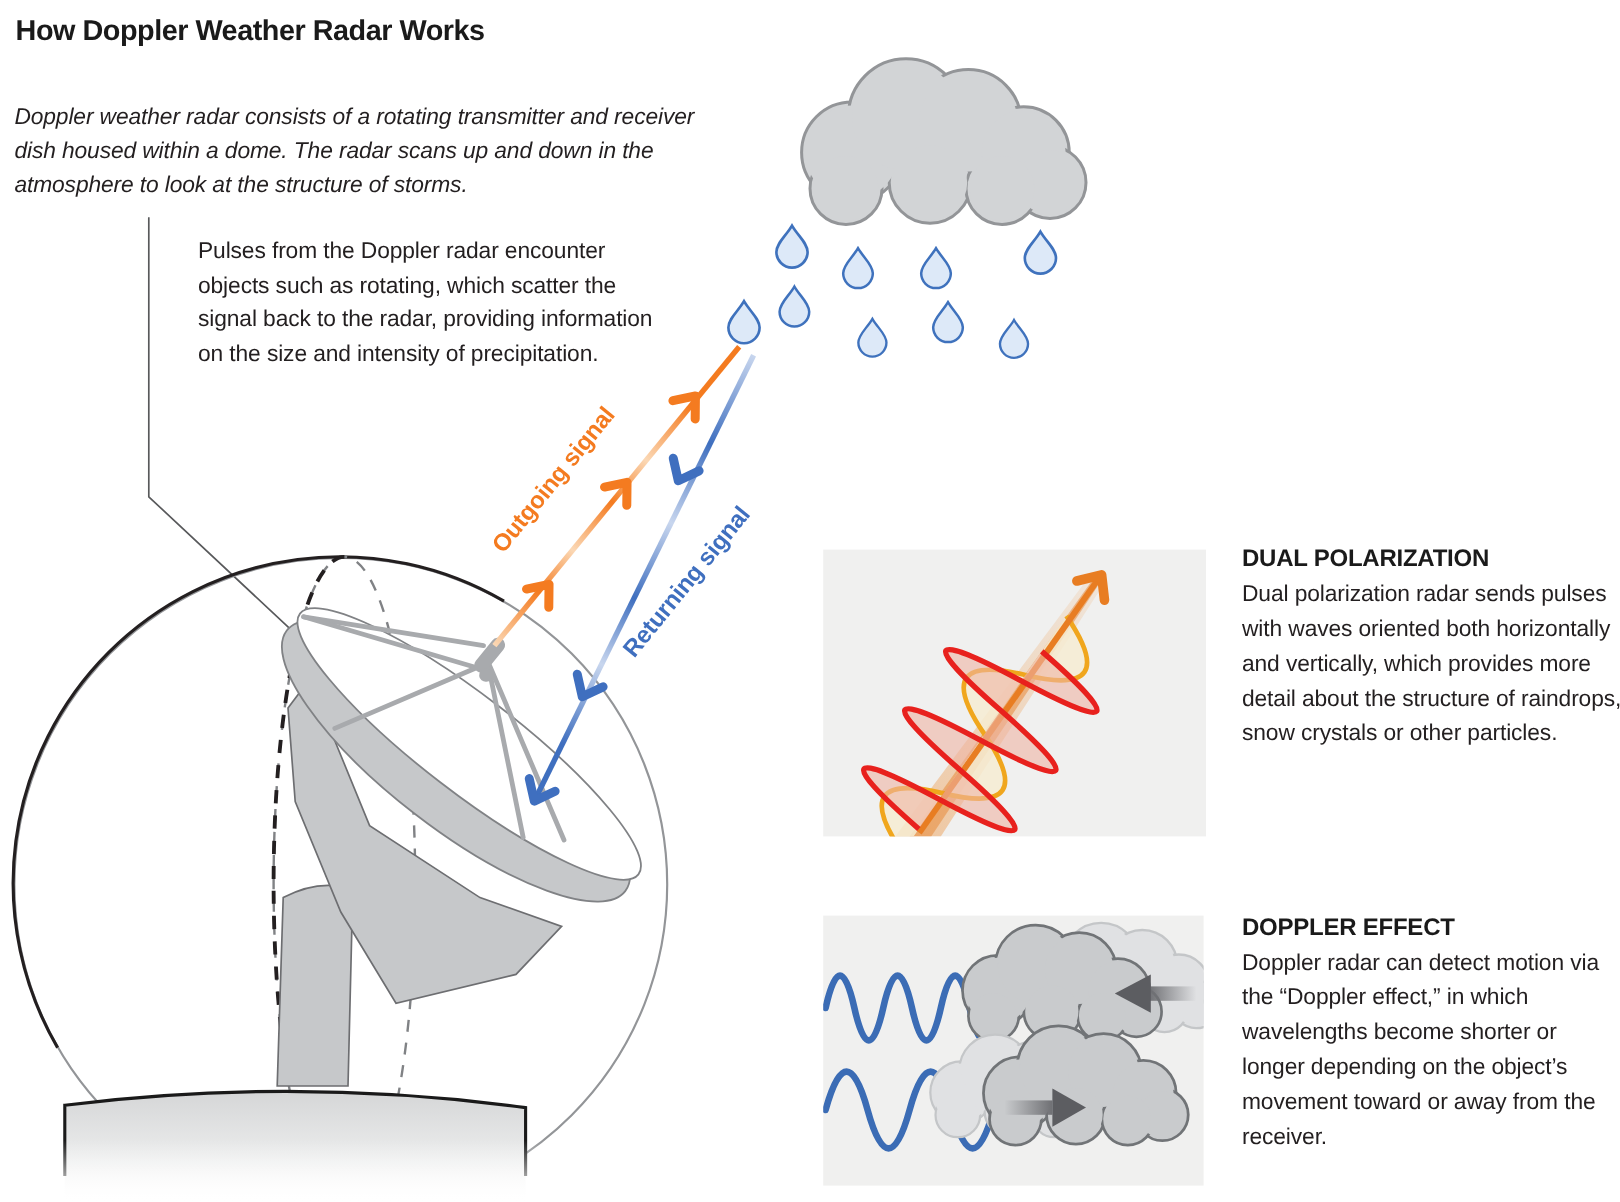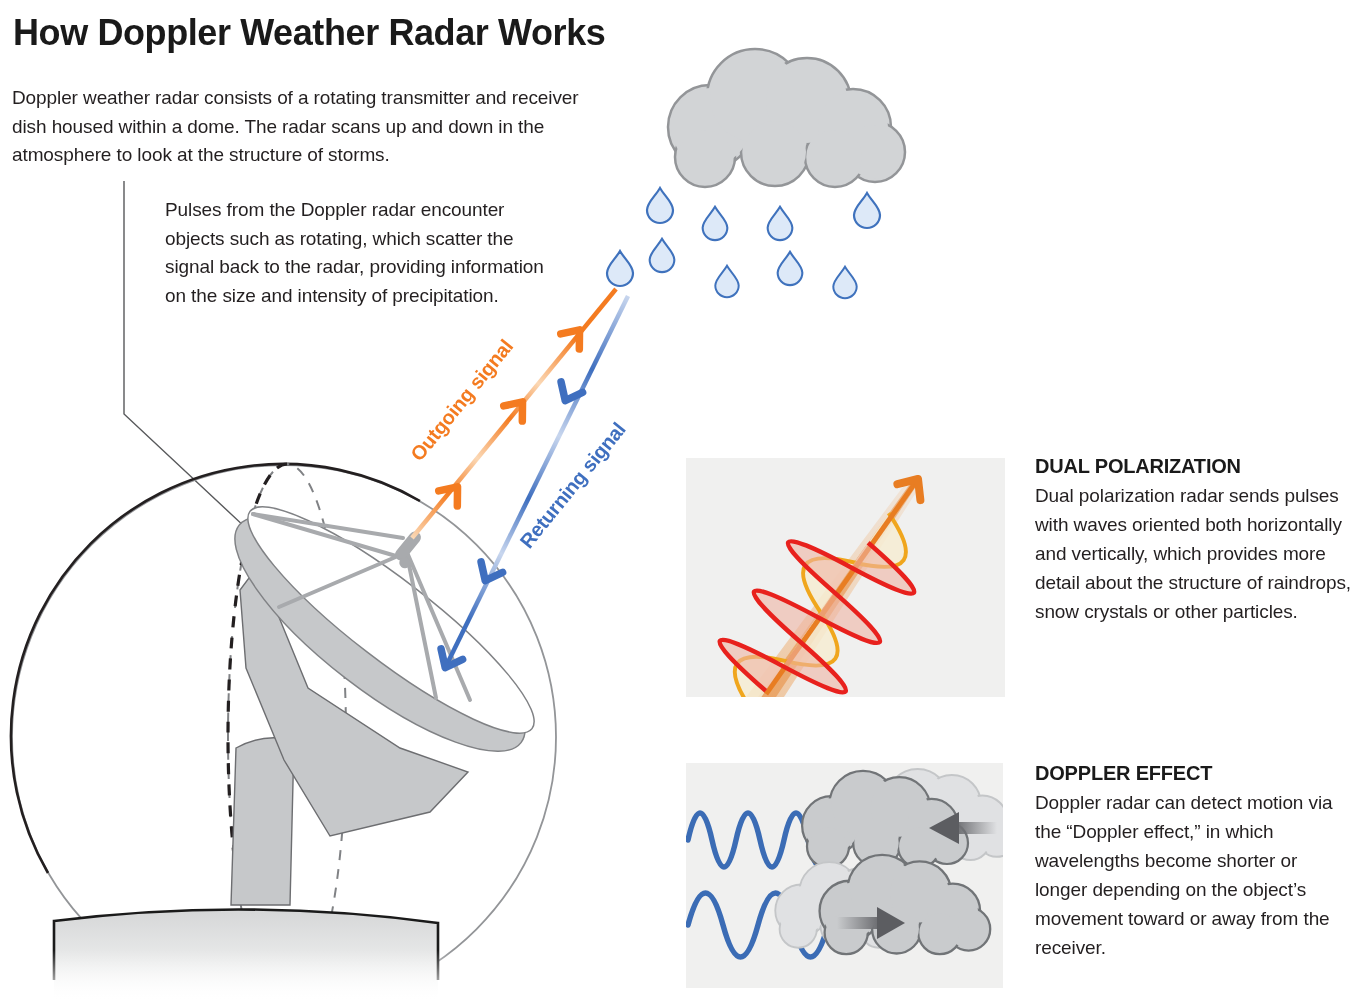--- a/index.html
+++ b/index.html
@@ -4,25 +4,25 @@
 <style>
   html,body{margin:0;padding:0;}
   body{
     width:1350px;height:1002px;position:relative;overflow:hidden;
     background:#ffffff;color:#231f20;
     font-family:"Liberation Sans", sans-serif;
     -webkit-font-smoothing:antialiased;
   }
   .abs{position:absolute;}
   #title{
-    left:13px;top:12px;font-size:36px;font-weight:800;letter-spacing:-.4px;
+    left:13px;top:12px;font-size:24px;font-weight:800;letter-spacing:-.4px;
     color:#1a1a1a;white-space:nowrap;z-index:5;
   }
   .para{font-size:19px;line-height:28.5px;letter-spacing:-.1px;z-index:5;}
-  #intro{left:12px;top:84px;width:580px;}
+  #intro{left:12px;top:84px;width:580px;font-style:italic;}
   #pulses{left:165px;top:196px;width:398px;}
   #main-art{left:0;top:0;z-index:1;}
   .sig-label{
     position:absolute;font-size:20px;font-weight:bold;letter-spacing:-.2px;
     width:210px;text-align:center;white-space:nowrap;z-index:4;
     transform:rotate(-51deg);
   }
   #outgoing-label{left:357px;top:389px;color:#f47b20;}
   #returning-label{left:468px;top:474px;color:#3f6fbf;}
   .panel{position:absolute;background:#f0f0ef;z-index:2;}

